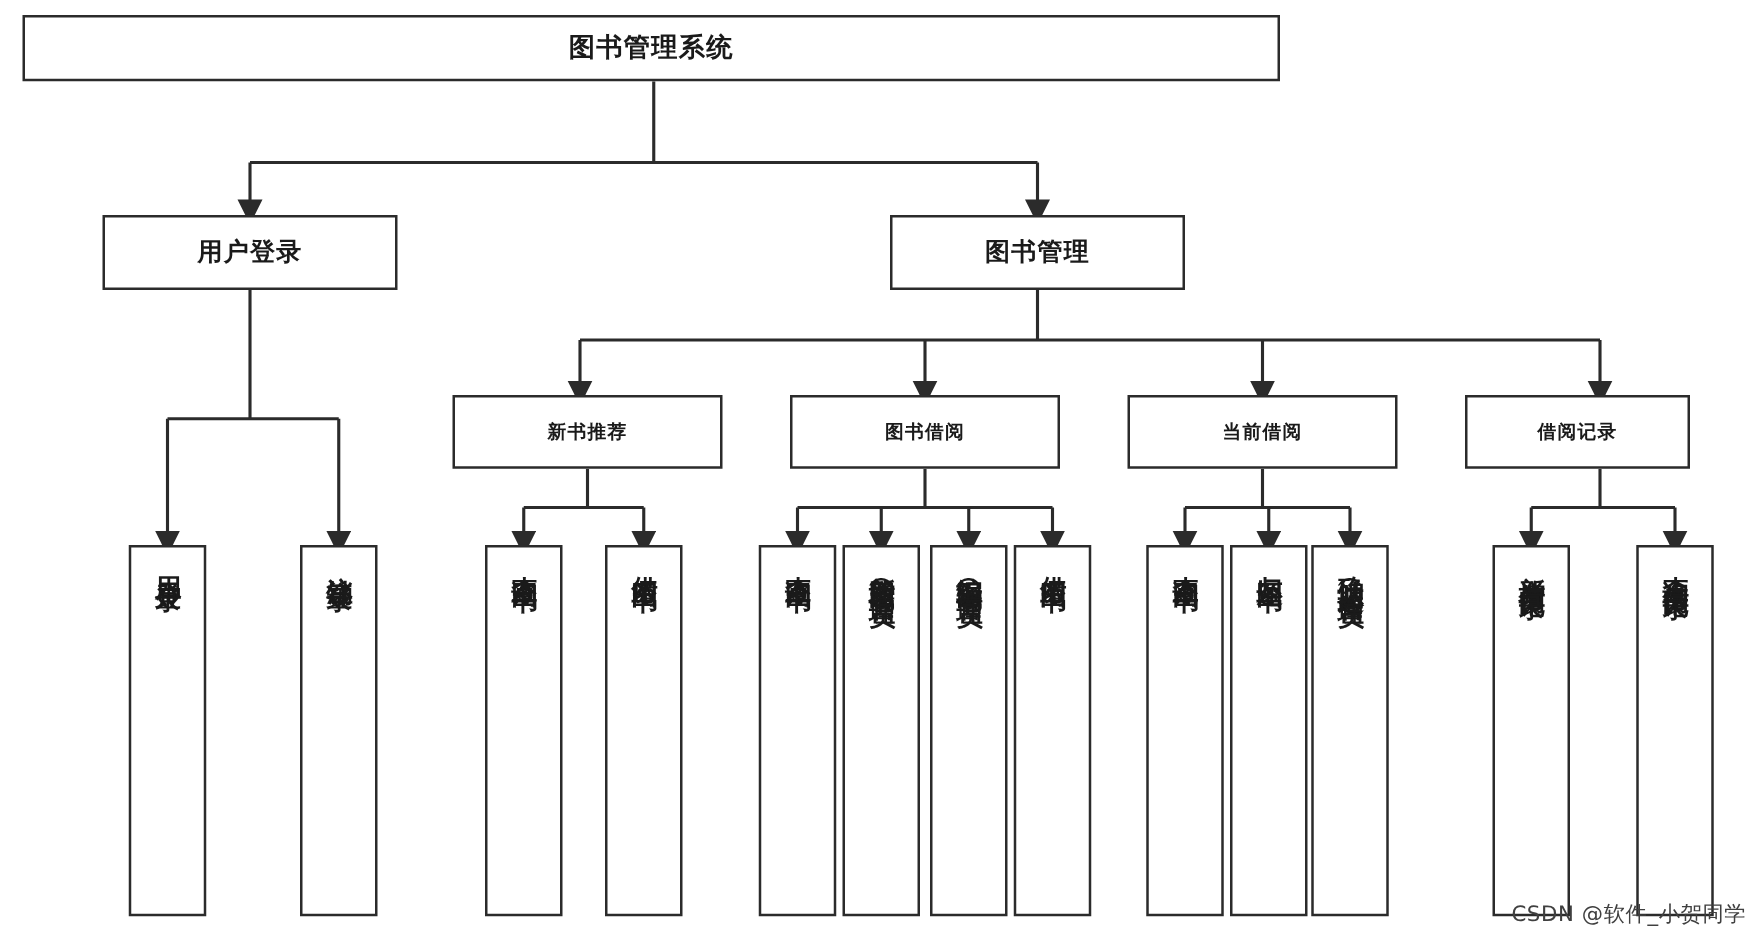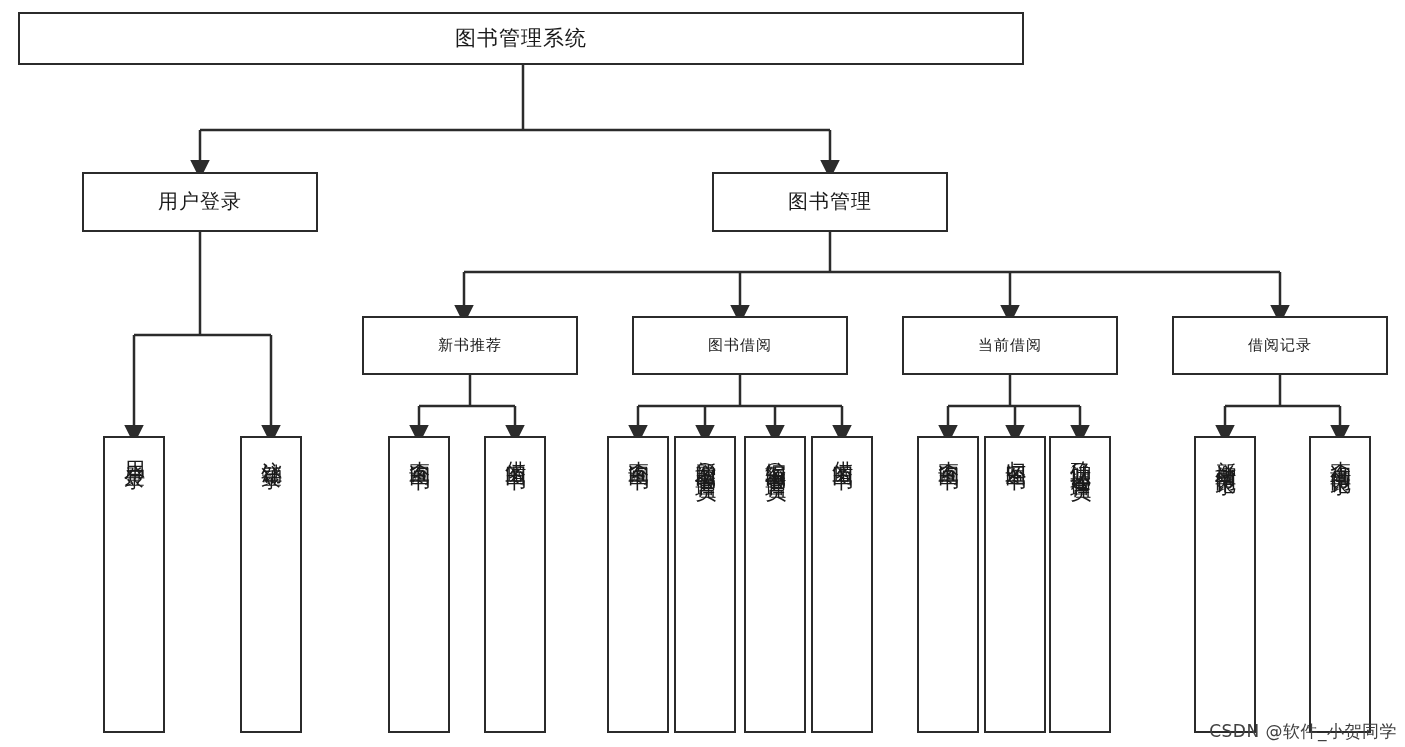--- a/index.html
+++ b/index.html
@@ -26,20 +26,21 @@
     align-items: center;
     justify-content: center;
     color: #1a1a1a;
   }
   .node-label {
     display: block;
     text-align: center;
     line-height: 1.18;
     letter-spacing: 1px;
     white-space: nowrap;
+    font-weight: bold;
   }
   
   .tier-root .node-label { font-size: 21px; }
   .tier-1 .node-label { font-size: 20px; }
   .tier-2 .node-label { font-size: 15px; }
   
   .leaf .node-label {
     writing-mode: vertical-rl;
     text-orientation: upright;
     font-size: 21px;
@@ -139,21 +140,21 @@
 
   <div class="node tier-2" style="left:362px; top:316px; width:216px; height:59px;">
     <span class="node-label">新书推荐</span>
   </div>
   <div class="node tier-2" style="left:902px; top:316px; width:216px; height:59px;">
     <span class="node-label">当前借阅</span>
   </div>
   <div class="node tier-2" style="left:632px; top:316px; width:216px; height:59px;">
     <span class="node-label">图书借阅</span>
   </div>
-  <div class="node tier-2" style="left:1172px; top:316px; width:216px; height:59px;">
+  <div class="node tier-2" style="left:1172px; top:316px; width:180px; height:59px;">
     <span class="node-label">借阅记录</span>
   </div>
 
   <div class="node leaf" style="left:103px; top:436px; width:62px; height:297px;">
     <span class="node-label">用户登录</span>
   </div>
   <div class="node leaf" style="left:240px; top:436px; width:62px; height:297px;">
     <span class="node-label">注销登录</span>
   </div>
 

